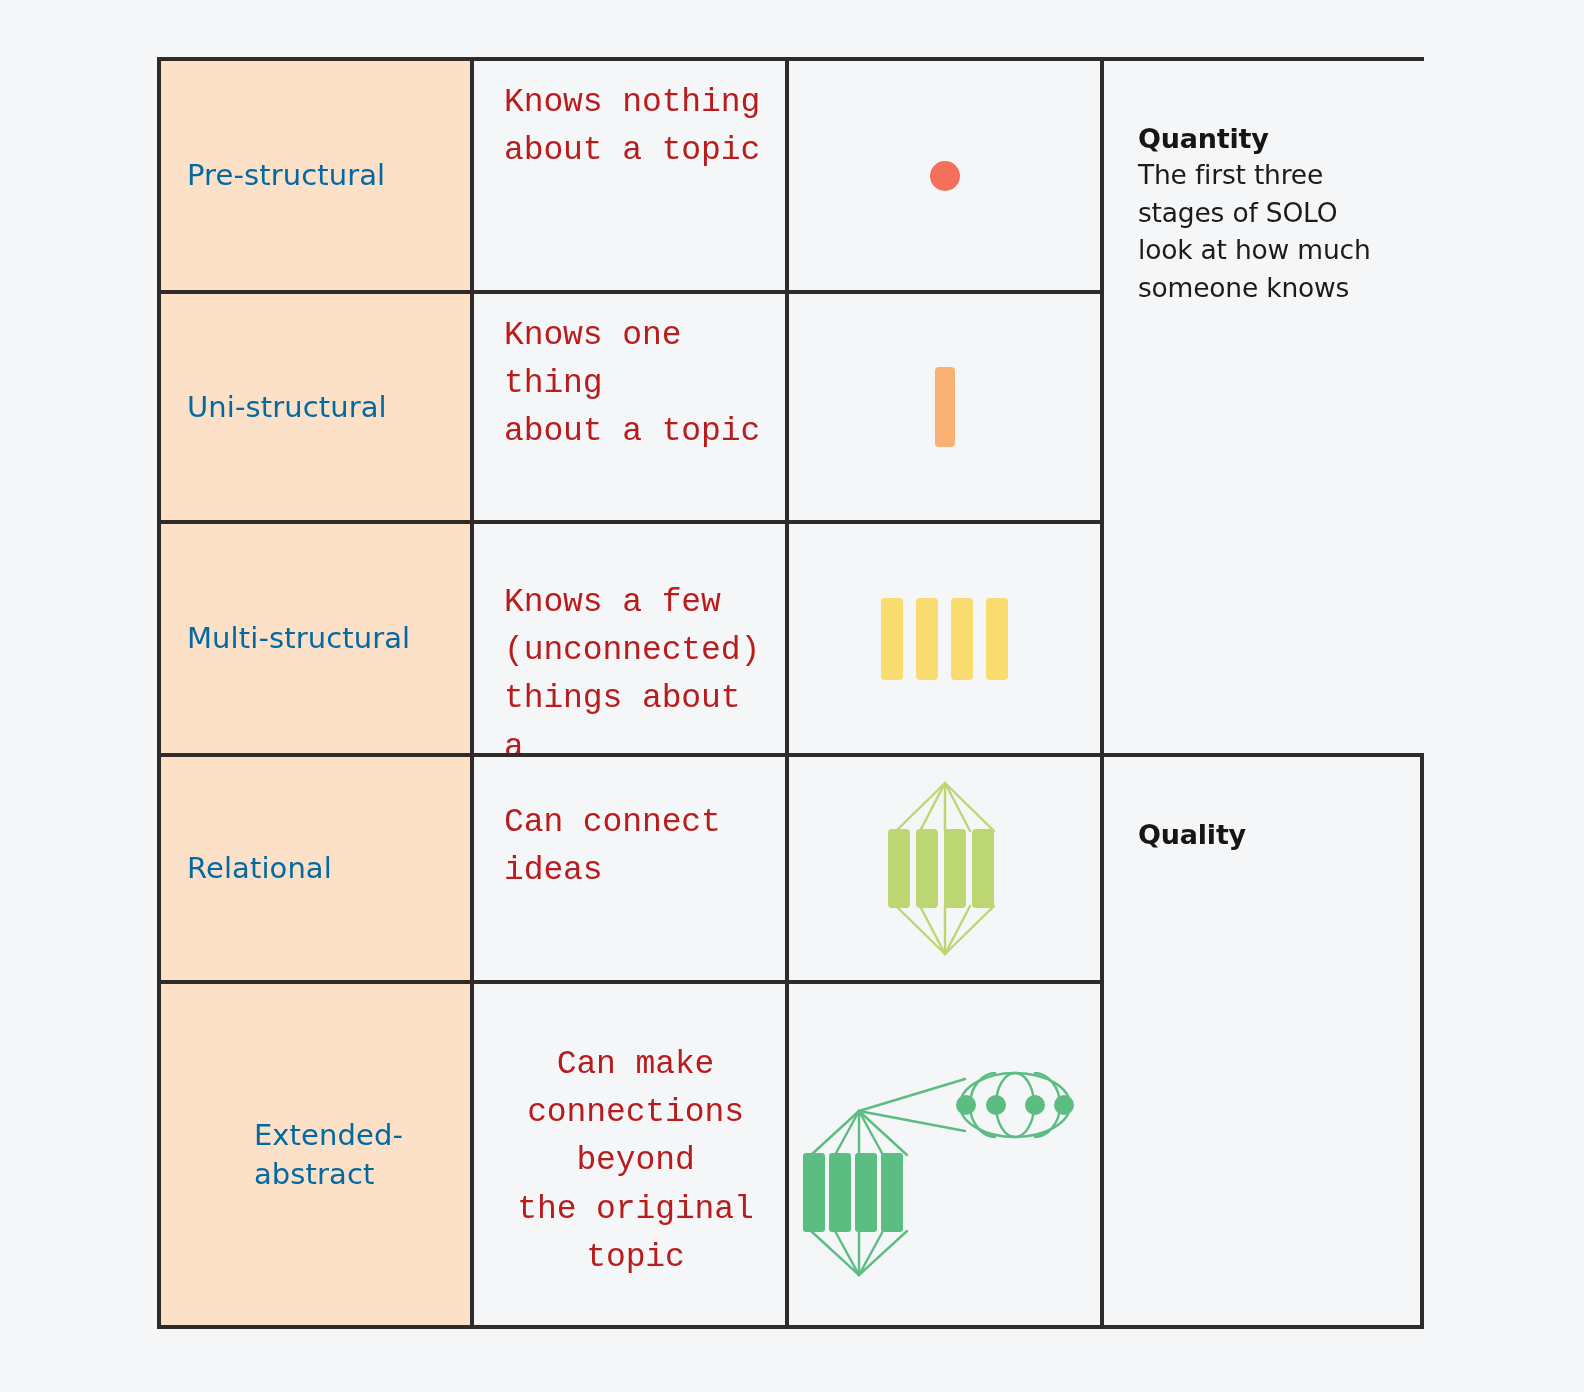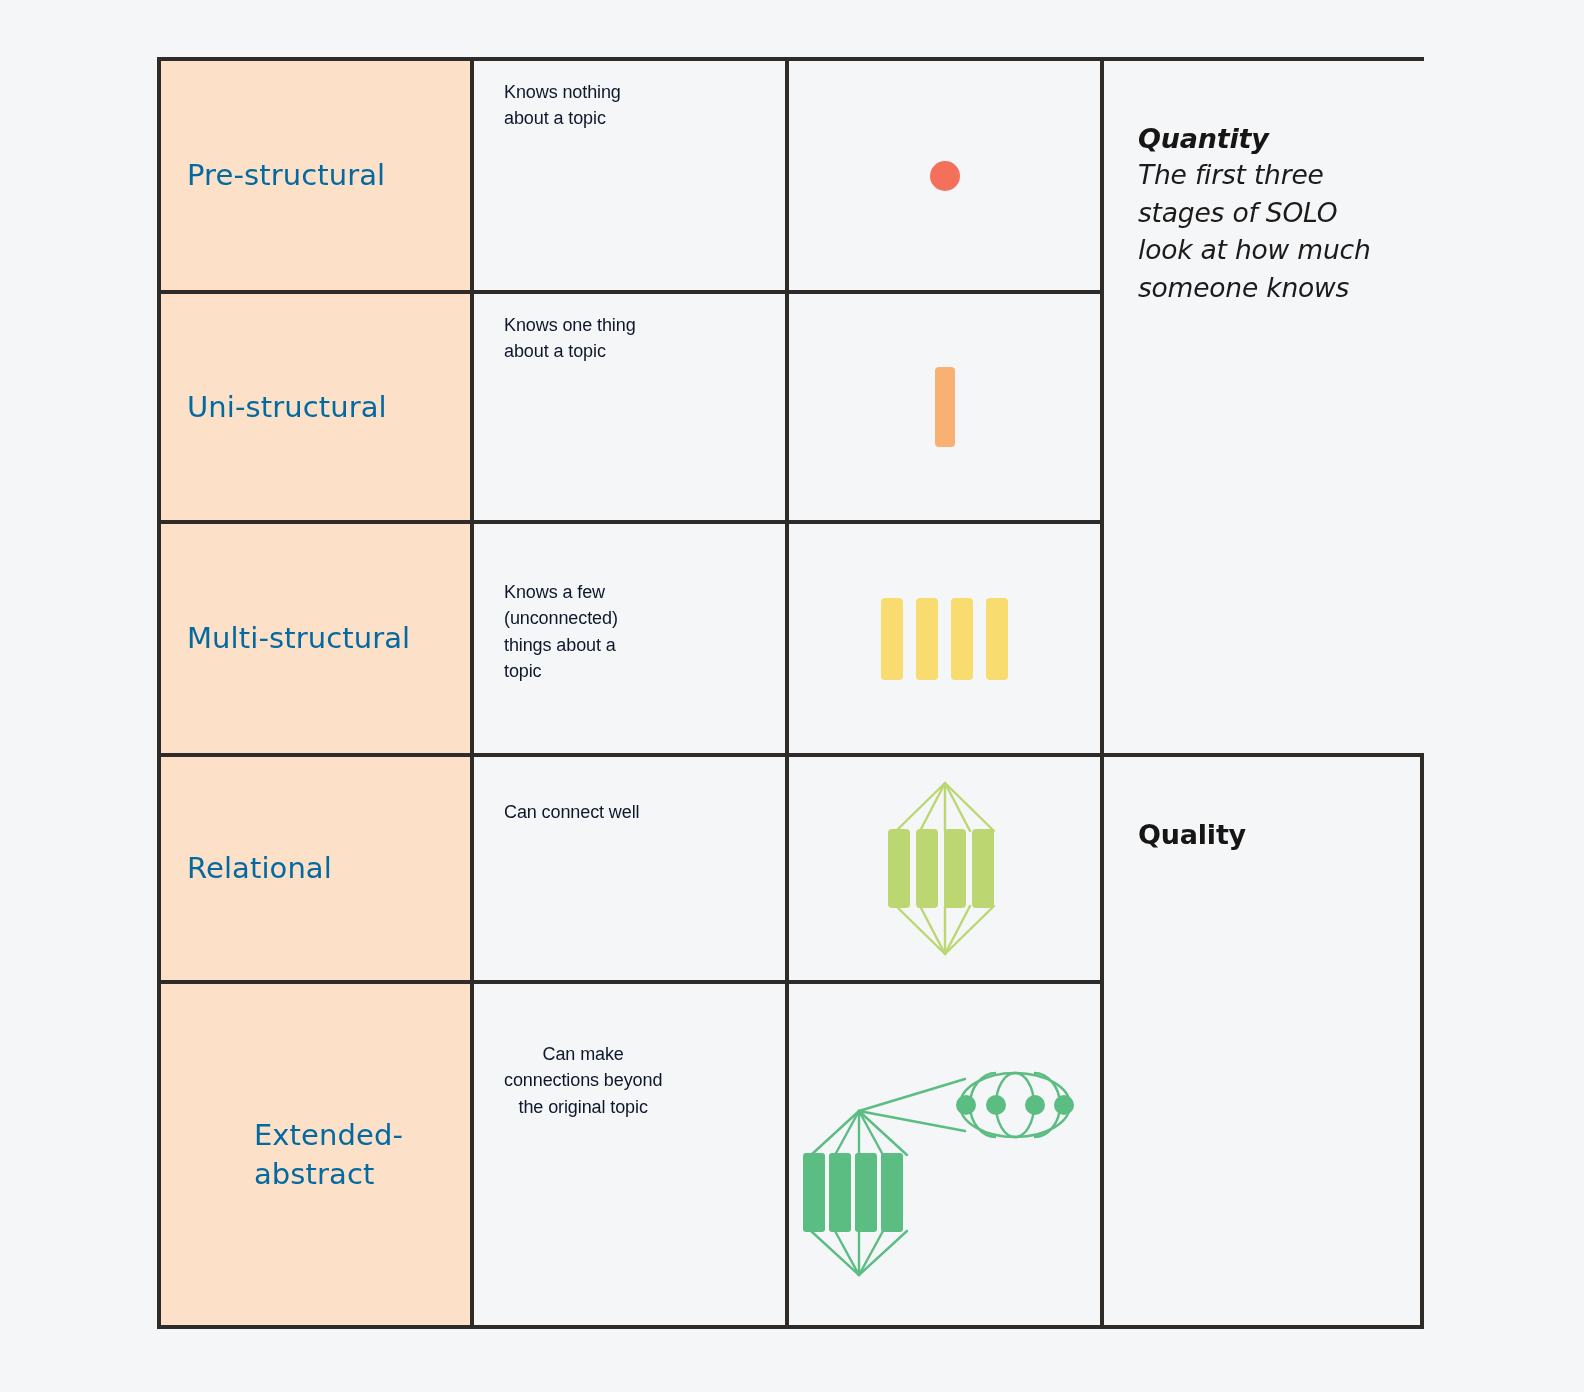--- a/index.html
+++ b/index.html
@@ -58,24 +58,24 @@
     color: #0369a1;
     letter-spacing: .1px;
   }
 
   .desc-cell {
     display: flex;
     align-items: flex-start;
     padding: 18px 18px 0 30px;
   }
   .desc-text {
-    font-family: Liberation Sans, sans-serif;
-    font-size: 18px;
+    font-family: Liberation Mono, monospace;
+    font-size: 33px;
     line-height: 1.46;
-    color: #0f172a;
+    color: #b91c1c;
     letter-spacing: -.1px;
   }
 
   .icon-cell {
     display: flex;
     align-items: center;
     justify-content: center;
   }
 
   .note-cell {
@@ -143,21 +143,21 @@
       <div class="desc-text" style="white-space:pre-line;">Knows one thing
 about a topic</div>
     </div>
     <div class="cell desc-cell" style="left:313px;top:463px;width:311px;height:229px;padding-top:55px;">
       <div class="desc-text" style="white-space:pre-line;">Knows a few
 (unconnected)
 things about a
 topic</div>
     </div>
     <div class="cell desc-cell" style="left:313px;top:696px;width:311px;height:223px;padding-top:42px;">
-      <div class="desc-text" style="white-space:pre-line;">Can connect well</div>
+      <div class="desc-text" style="white-space:pre-line;">Can connect ideas</div>
     </div>
     <div class="cell desc-cell" style="left:313px;top:923px;width:311px;height:341px;padding-top:57px;text-align:center;">
       <div class="desc-text" style="white-space:pre-line;">Can make
 connections beyond
 the original topic</div>
     </div>
 
     <div class="cell icon-cell" style="left:628px;top:0;width:311px;height:229px;">
       <div class="dot-icon" style="background:#f4705a;"></div>
     </div>
@@ -230,21 +230,21 @@
         </g>
         <g fill="#5cbd83">
           <circle cx="169" cy="72" r="10"></circle>
           <circle cx="199" cy="72" r="10"></circle>
           <circle cx="238" cy="72" r="10"></circle>
           <circle cx="267" cy="72" r="10"></circle>
         </g>
       </svg>
     </div>
 
-    <div class="cell note-cell" style="left:943px;top:0;width:374px;height:692px;font-style:italic;">
+    <div class="cell note-cell" style="left:943px;top:0;width:374px;height:692px;">
       <div class="note-title">Quantity</div>
       <div class="note-body" style="white-space:pre-line;">The first three
 stages of SOLO
 look at how much
 someone knows</div>
     </div>
     <div class="cell note-cell" style="left:943px;top:696px;width:316px;height:568px;">
       <div class="note-title">Quality</div>
     </div>
 

